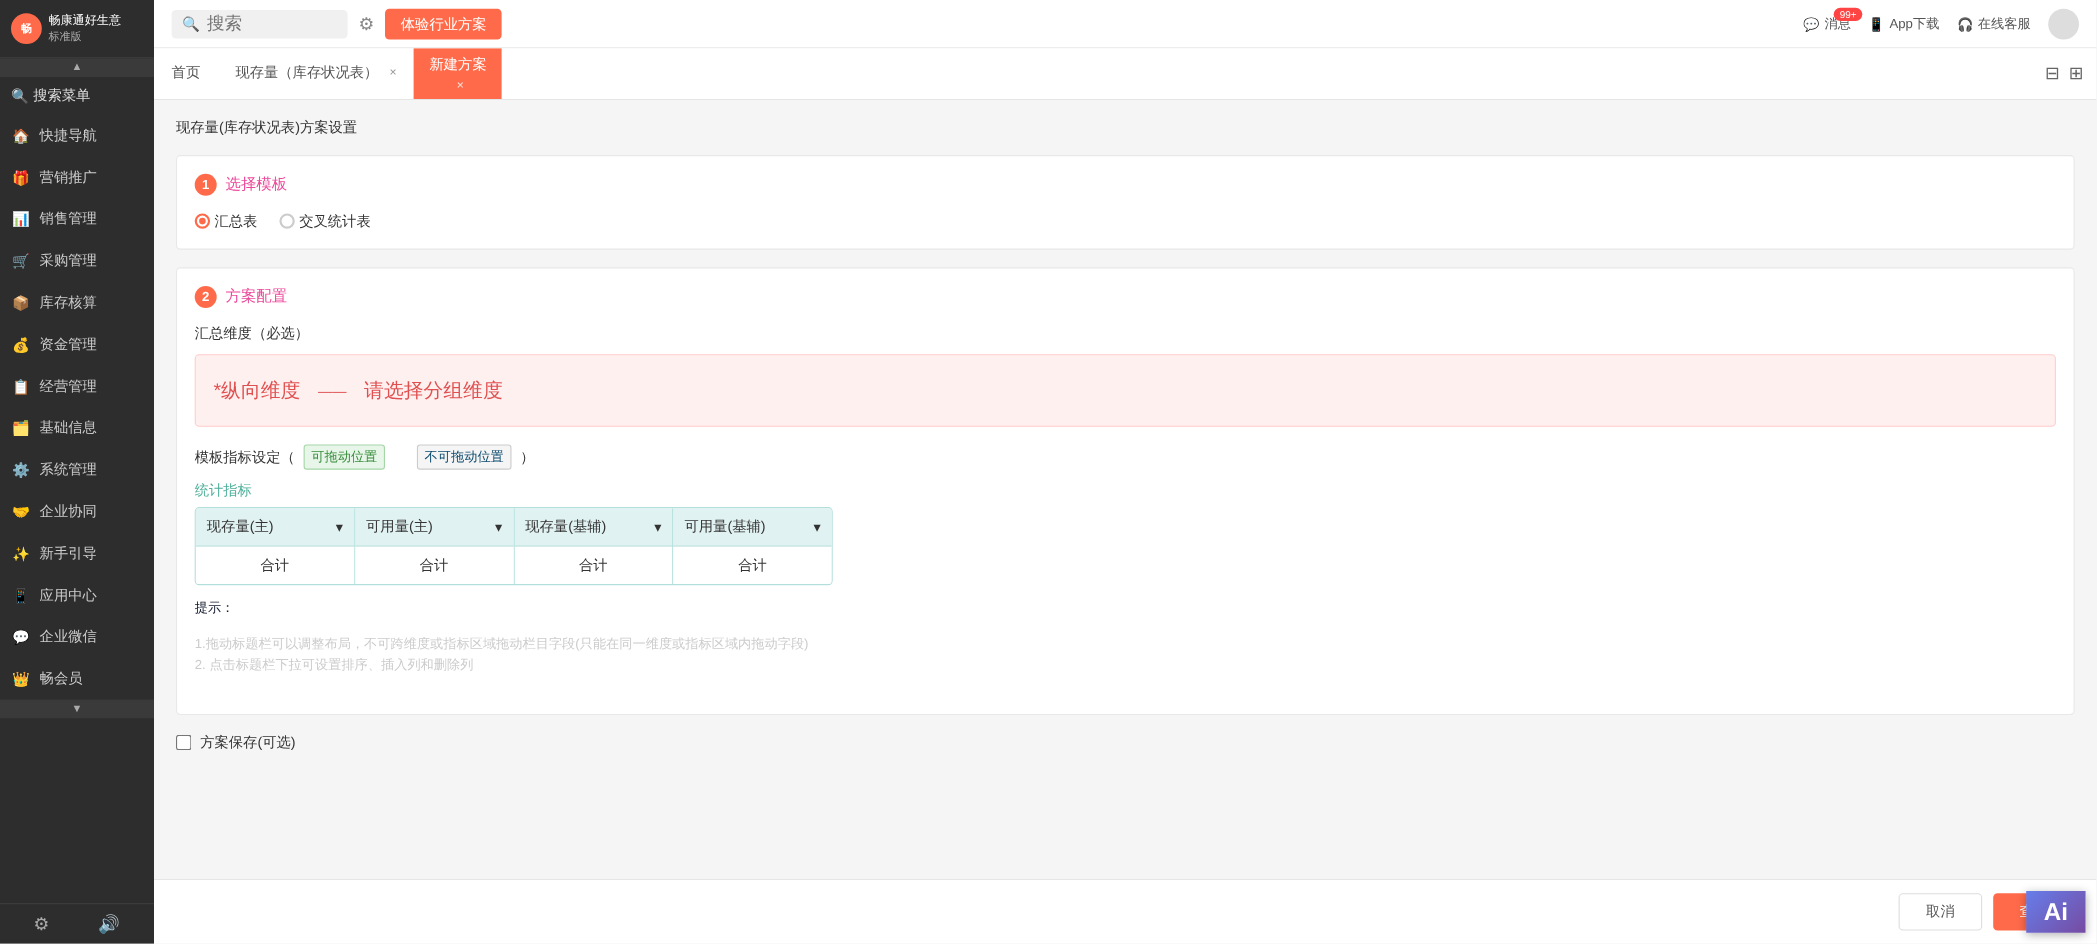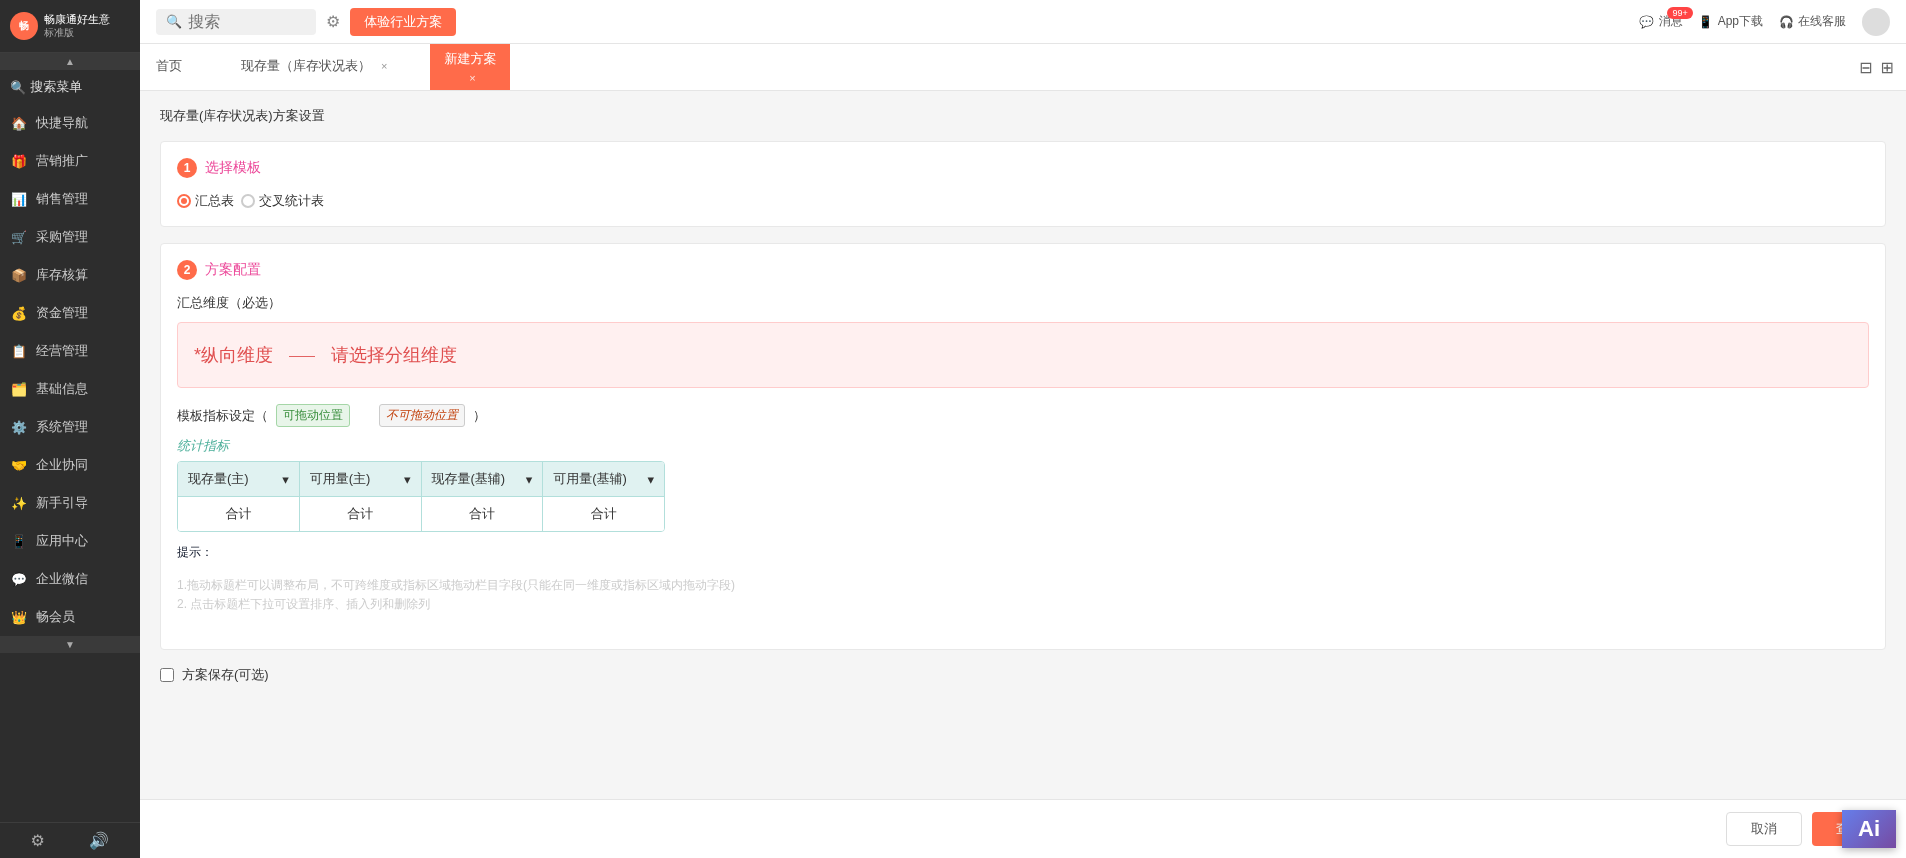--- a/index.html
+++ b/index.html
@@ -104,21 +104,20 @@
     }
 
     
     .tabs {
       background: #fff;
       display: flex;
       align-items: center;
       padding: 0 0;
       border-bottom: 1px solid #e5e5e5;
       flex-shrink: 0;
-      gap: 27px;
     }
     .tab {
       padding: 10px 16px;
       font-size: 13px;
       color: #555;
       cursor: pointer;
       border-bottom: 2px solid transparent;
       display: flex; align-items: center; gap: 6px;
     }
     .tab-close {
@@ -169,21 +168,21 @@
     .section-num {
       background: #ff6b4a; color: white;
       border-radius: 50%; width: 20px; height: 20px;
       display: flex; align-items: center; justify-content: center;
       font-size: 12px; font-weight: bold; flex-shrink: 0;
     }
     .section-title { font-size: 14px; font-weight: 500; color: #ec4899; }
 
     
     .radio-group {
-      display: flex; align-items: center; gap: 7px;
+      display: flex; align-items: center; gap: 20px;
     }
     .radio-item {
       display: flex; align-items: center; gap: 4px; cursor: pointer;
       font-size: 13px; color: #333;
     }
     .radio-circle {
       width: 14px; height: 14px; border-radius: 50%;
       border: 2px solid #ccc;
       display: flex; align-items: center; justify-content: center;
     }
@@ -224,32 +223,32 @@
       font-size: 13px; color: #333; margin-bottom: 10px;
       display: flex; align-items: center; gap: 8px;
     }
     .indicator-tag {
       display: inline-block;
       background: #e8f5e9; border: 1px solid #a5d6a7;
       border-radius: 3px; padding: 2px 6px;
       font-size: 12px; color: #388e3c;
     }
     .indicator-tag.grey {
-      background: #f5f5f5; border-color: #ccc; color: #c2410c; font-style: italic;
+      background: #f5f5f5; border-color: #ccc; color: #0c4a6e;
     }
 
     
     .stats-section-label {
-      font-size: 13px; color: #4CAF9A; margin-bottom: 6px; font-style: italic;
+      font-size: 13px; color: #4CAF9A; margin-bottom: 6px;
     }
     .stats-table {
       border: 1px solid #b2dfdb;
       border-radius: 4px;
       overflow: hidden;
-      width: 488px;
+      width: 580px;
     }
     .stats-table-header {
       display: flex;
       background: #e0f2f1;
     }
     .stats-col {
       flex: 1;
       border-right: 1px solid #b2dfdb;
       display: flex; flex-direction: column;
     }

